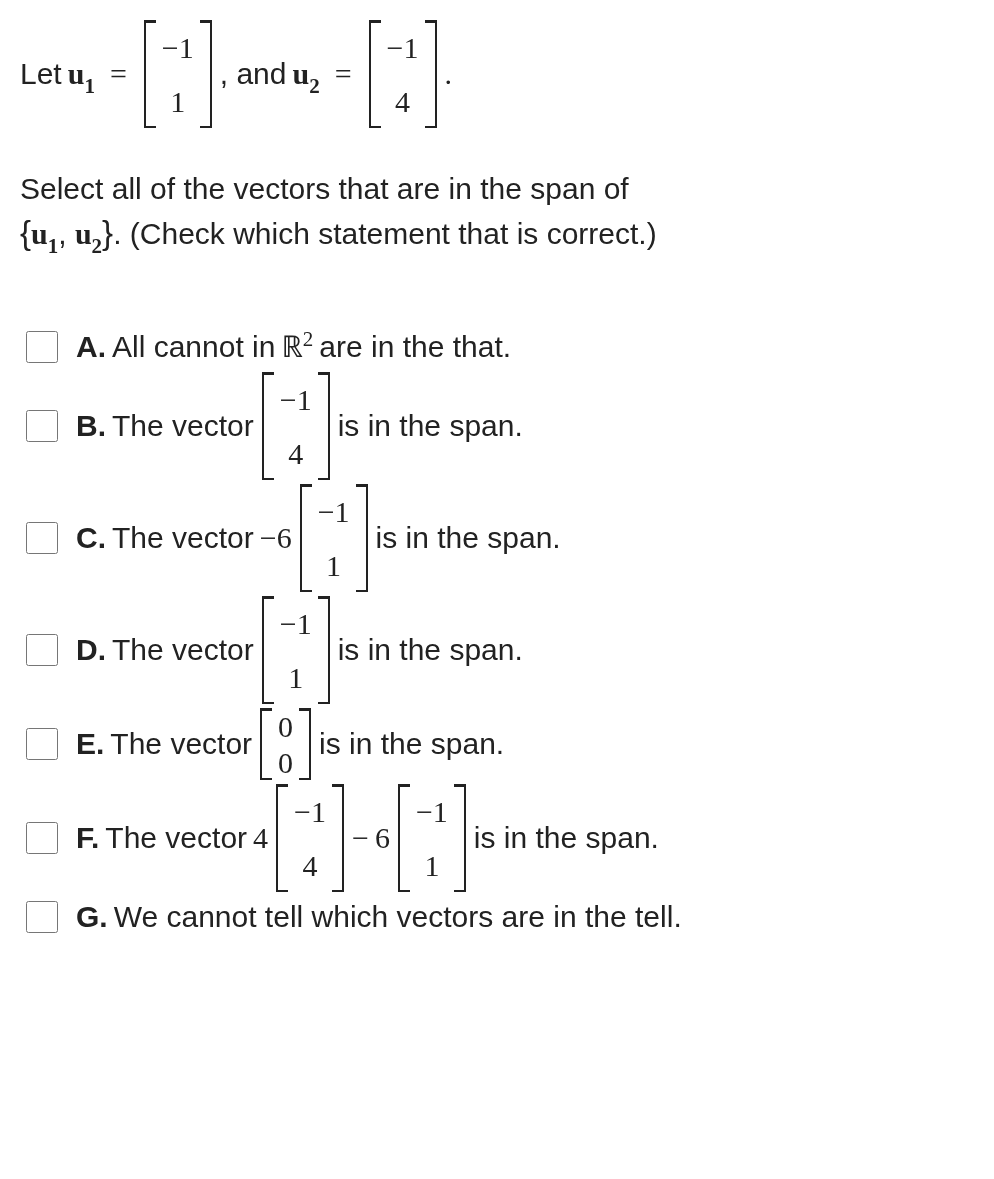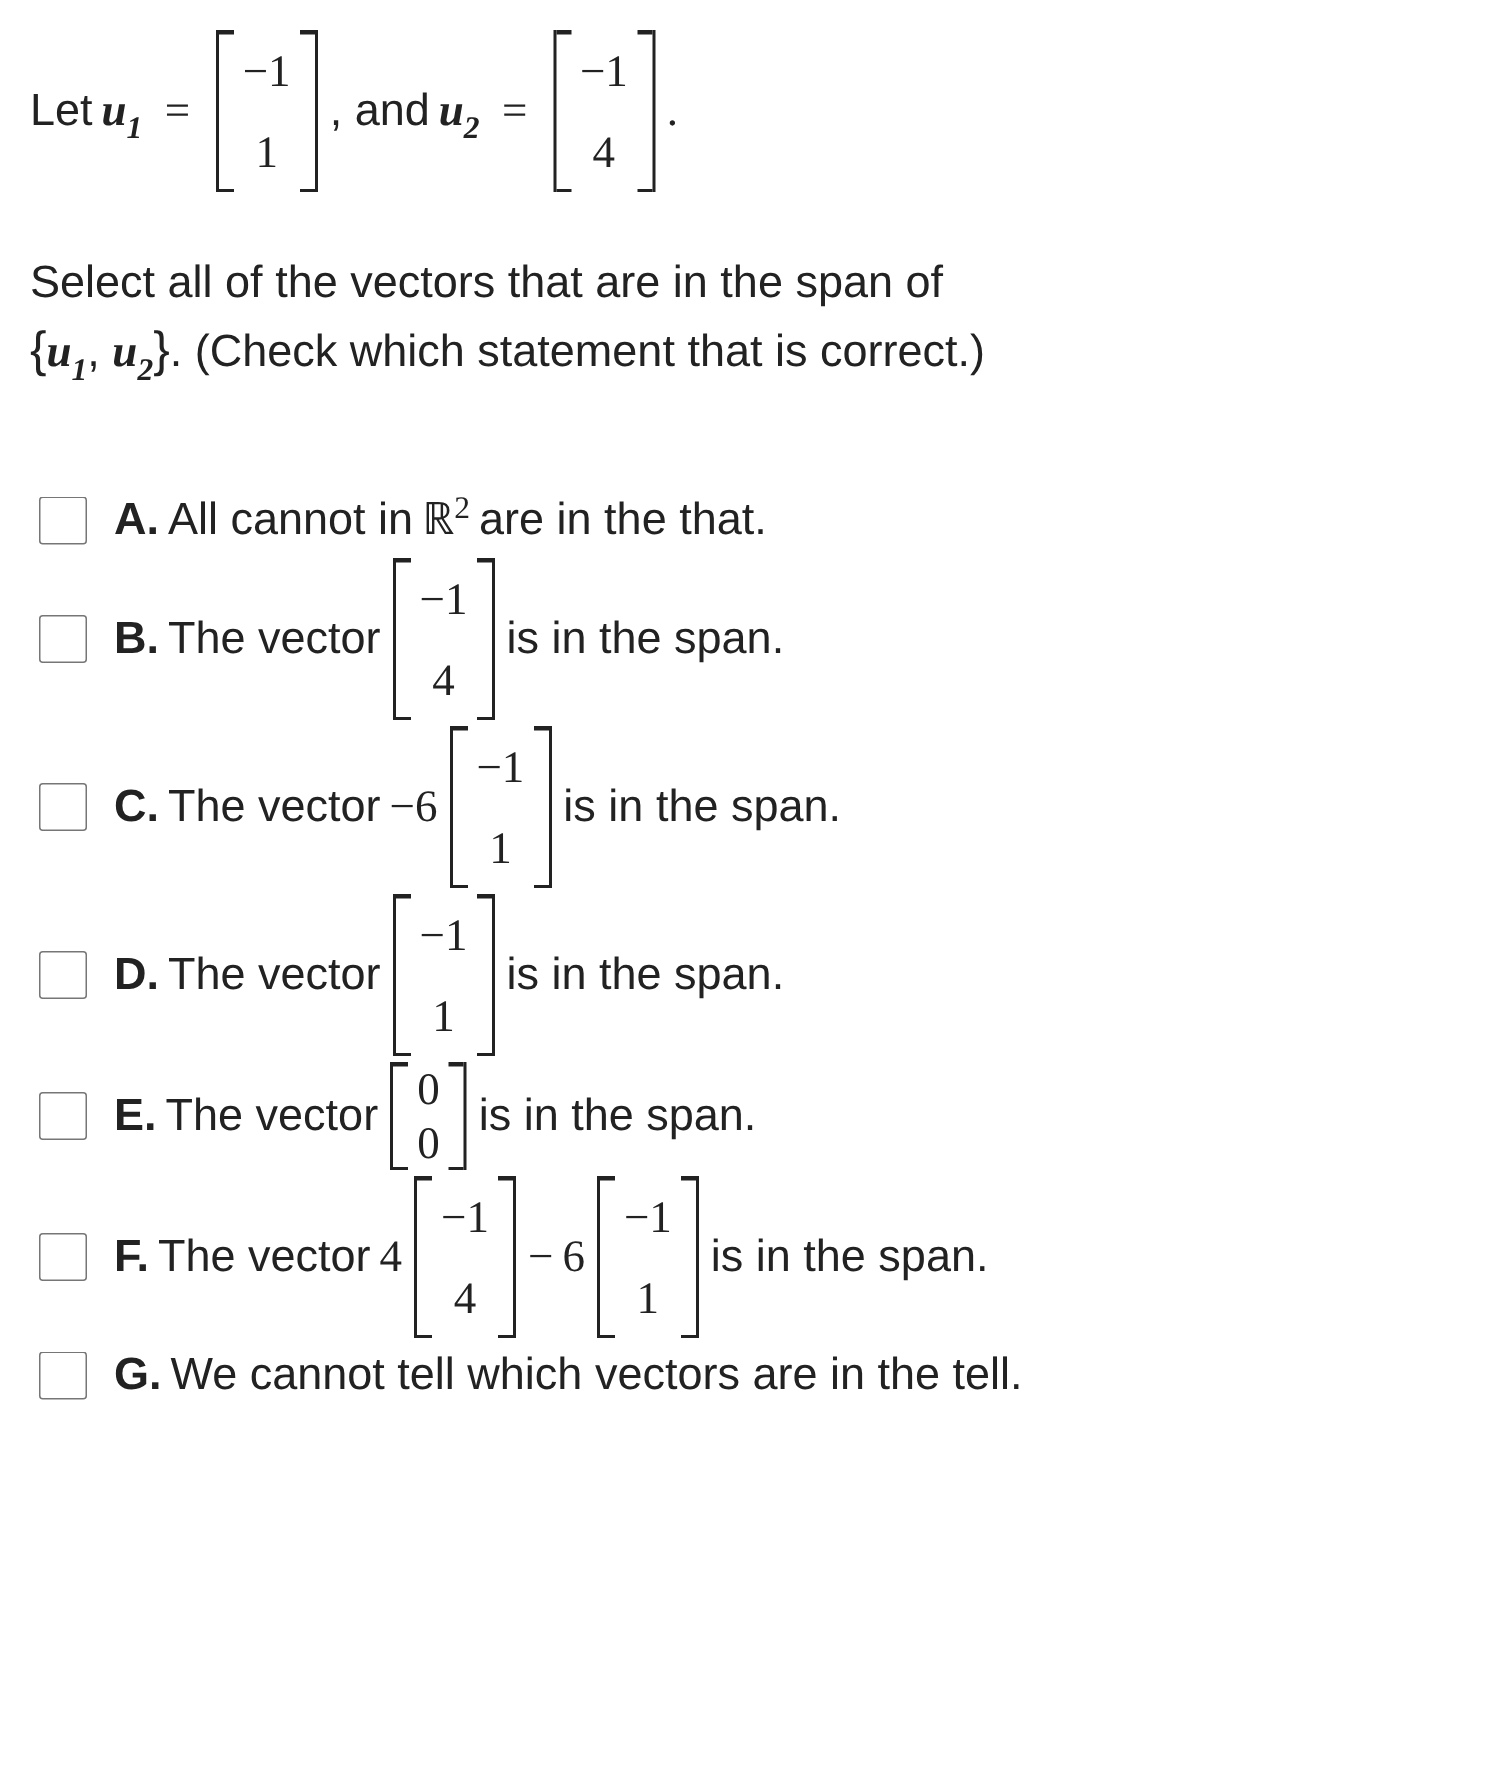--- a/index.html
+++ b/index.html
@@ -28,21 +28,21 @@
     accent-color: #999;
     flex-shrink: 0;
   }
   .option-label {
     display: flex;
     align-items: center;
     flex-wrap: wrap;
     gap: 0.2em;
   }
   .bold { font-weight: bold; }
-  .italic-bold { font-weight: bold; font-style: italic; }
+  .italic-bold { font-weight: bold; }
   .math-var { font-family: Georgia, serif; }
   .bb { font-family: 'Cambria Math', Georgia, serif; }
   sup { font-size: 0.7em; vertical-align: super; line-height: 0;}
   sub { font-size: 0.7em; vertical-align: sub; line-height: 0; position: relative; top: 0.1em;}
 
   
   .vec {
     display: inline-flex;
     align-items: stretch;
     vertical-align: middle;

